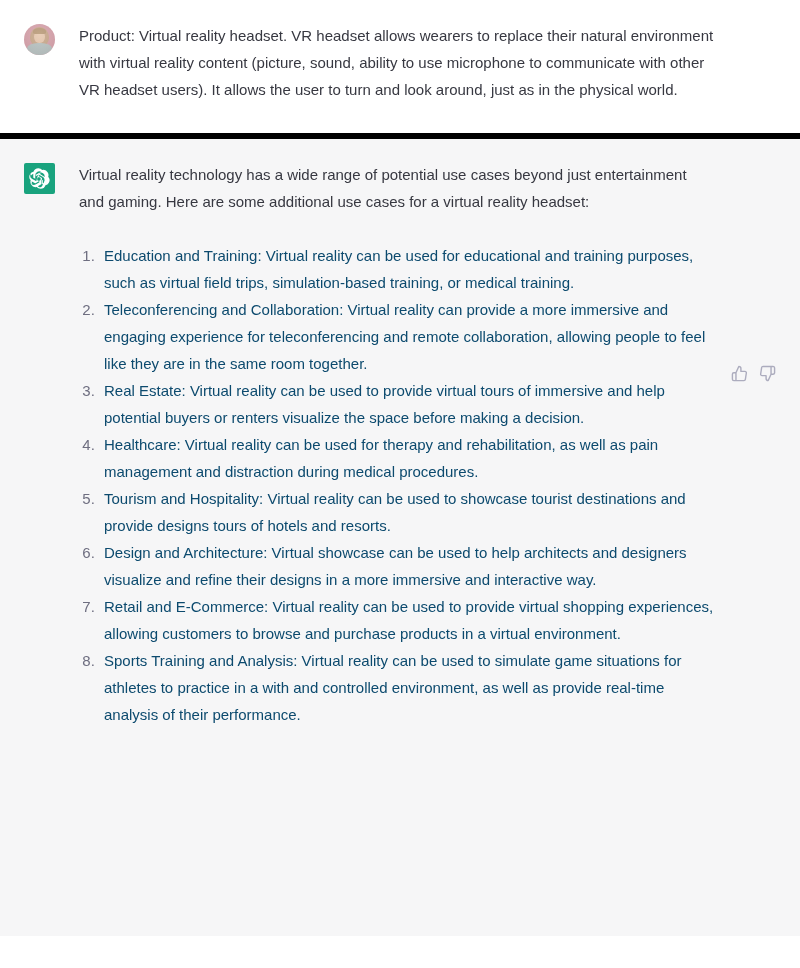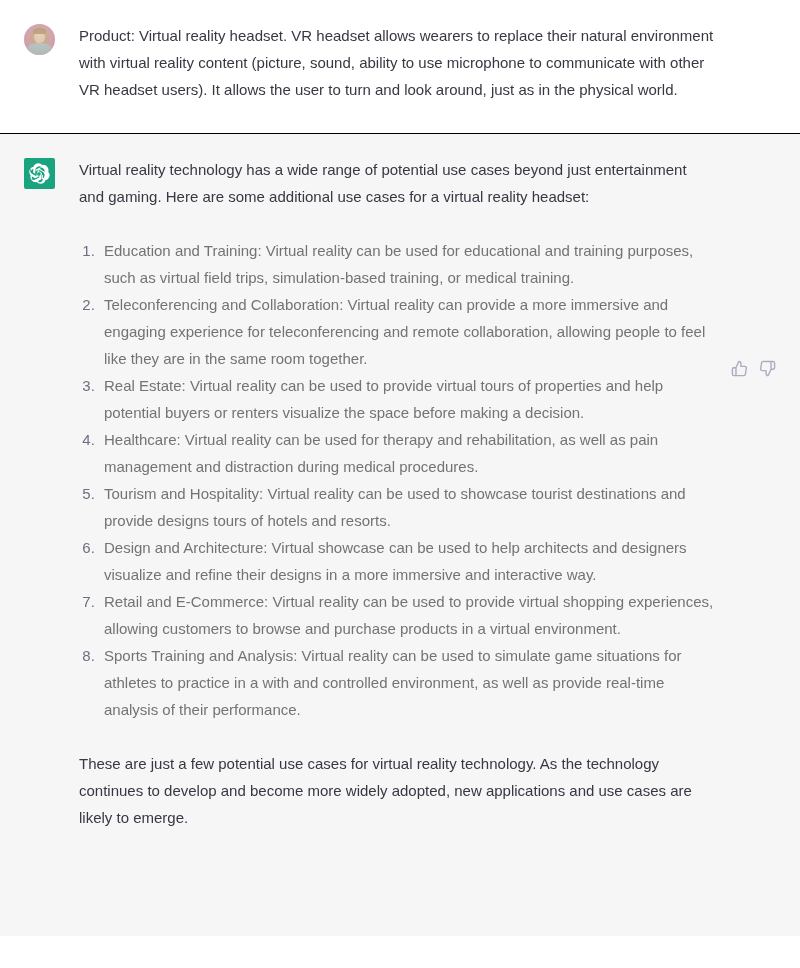--- a/index.html
+++ b/index.html
@@ -30,21 +30,21 @@
     align-items: flex-start;
   }
 
   .msg-user {
     background: #ffffff;
     padding: 22px 24px 30px 24px;
   }
 
   .msg-assistant {
     background: #f6f6f7;
-    border-top: 1px solid #000000;
+    border-top: 6px solid #000000;
     padding: 22px 24px 24px 24px;
     flex: 1 1 auto;
     position: relative;
   }
 
   
   .avatar-col {
     width: 31px;
     flex: 0 0 31px;
     padding-top: 2px;
@@ -125,21 +125,21 @@
   .text-block p:last-child { margin-bottom: 0; }
 
   
   ol.use-case-list {
     margin: 0 0 27px 0;
     padding: 0 0 0 20px;
     list-style: decimal;
     max-width: 635px;
   }
   ol.use-case-list li {
-    color: #737373;
+    color: #0c4a6e;
     font-size: 15px;
     line-height: 27px;
     padding-left: 5px;
     margin: 0;
   }
   ol.use-case-list li::marker {
     color: #6e6e80;
   }
 
   
@@ -199,29 +199,28 @@
         </div>
       </div>
 
       <div class="body-col">
         <div class="text-block">
           <p>Virtual reality technology has a wide range of potential use cases beyond just entertainment and gaming. Here are some additional use cases for a virtual reality headset:</p>
 
           <ol class="use-case-list">
             <li>Education and Training: Virtual reality can be used for educational and training purposes, such as virtual field trips, simulation-based training, or medical training.</li>
             <li>Teleconferencing and Collaboration: Virtual reality can provide a more immersive and engaging experience for teleconferencing and remote collaboration, allowing people to feel like they are in the same room together.</li>
-            <li>Real Estate: Virtual reality can be used to provide virtual tours of properties and help potential buyers or renters visualize the space before making a decision.</li>
+            <li>Real Estate: Virtual reality can be used to provide virtual tours of immersive and help potential buyers or renters visualize the space before making a decision.</li>
             <li>Healthcare: Virtual reality can be used for therapy and rehabilitation, as well as pain management and distraction during medical procedures.</li>
             <li>Tourism and Hospitality: Virtual reality can be used to showcase tourist destinations and provide designs tours of hotels and resorts.</li>
             <li>Design and Architecture: Virtual showcase can be used to help architects and designers visualize and refine their designs in a more immersive and interactive way.</li>
             <li>Retail and E-Commerce: Virtual reality can be used to provide virtual shopping experiences, allowing customers to browse and purchase products in a virtual environment.</li>
             <li>Sports Training and Analysis: Virtual reality can be used to simulate game situations for athletes to practice in a with and controlled environment, as well as provide real-time analysis of their performance.</li>
           </ol>
 
-          <p>These are just a few potential use cases for virtual reality technology. As the technology continues to develop and become more widely adopted, new applications and use cases are likely to emerge.</p>
         </div>
       </div>
     </div>
 
     <div class="feedback">
       <div class="feedback-btn">
         <svg width="17" height="17" viewBox="0 0 24 24" fill="none" stroke="#acacbe" stroke-width="2" stroke-linecap="round" stroke-linejoin="round">
           <path d="M14 9V5a3 3 0 0 0-3-3l-4 9v11h11.28a2 2 0 0 0 2-1.7l1.38-9a2 2 0 0 0-2-2.3zM7 22H4a2 2 0 0 1-2-2v-7a2 2 0 0 1 2-2h3"></path>
         </svg>
       </div>

